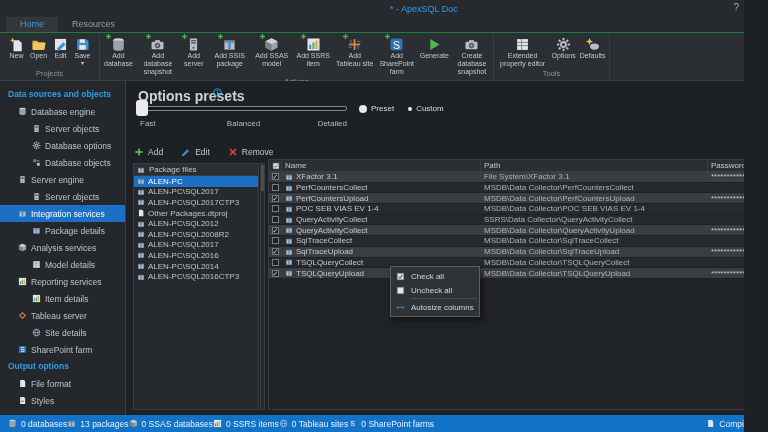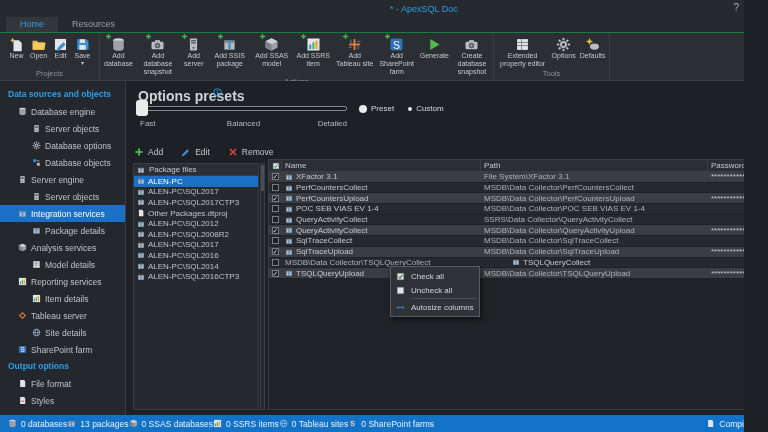--- a/index.html
+++ b/index.html
@@ -905,31 +905,31 @@
             </span>
             <span>SqlTraceUpload</span>
           </div>
           <div class="t-cell col-path">MSDB\Data Collector\SqlTraceUpload</div>
           <div class="t-cell col-pass">*************</div>
         </div>
         <div class="t-row unchecked">
           <div class="t-cell col-check">
             <span class="cb"></span>
           </div>
-          <div class="t-cell col-path">MSDB\Data Collector\TSQLQueryCollect</div>
           <div class="t-cell col-name">
             <span class="icon">
               <svg width="8" height="8" viewBox="0 0 10 10">
                 <rect x="1.6" y="2.4" width="6.8" height="6" fill="#b9bcc0"></rect>
                 <rect x="1.6" y="2.4" width="6.8" height="1.6" fill="#85898d"></rect>
                 <rect x="4.2" y="2.4" width="1.6" height="6" fill="#3f8fd6"></rect>
               </svg>
             </span>
             <span>TSQLQueryCollect</span>
           </div>
+          <div class="t-cell col-path">MSDB\Data Collector\TSQLQueryCollect</div>
           <div class="t-cell col-pass"></div>
         </div>
         <div class="t-row checked">
           <div class="t-cell col-check">
             <span class="cb">✓</span>
           </div>
           <div class="t-cell col-name">
             <span class="icon">
               <svg width="8" height="8" viewBox="0 0 10 10">
                 <rect x="1.6" y="2.4" width="6.8" height="6" fill="#b9bcc0"></rect>

